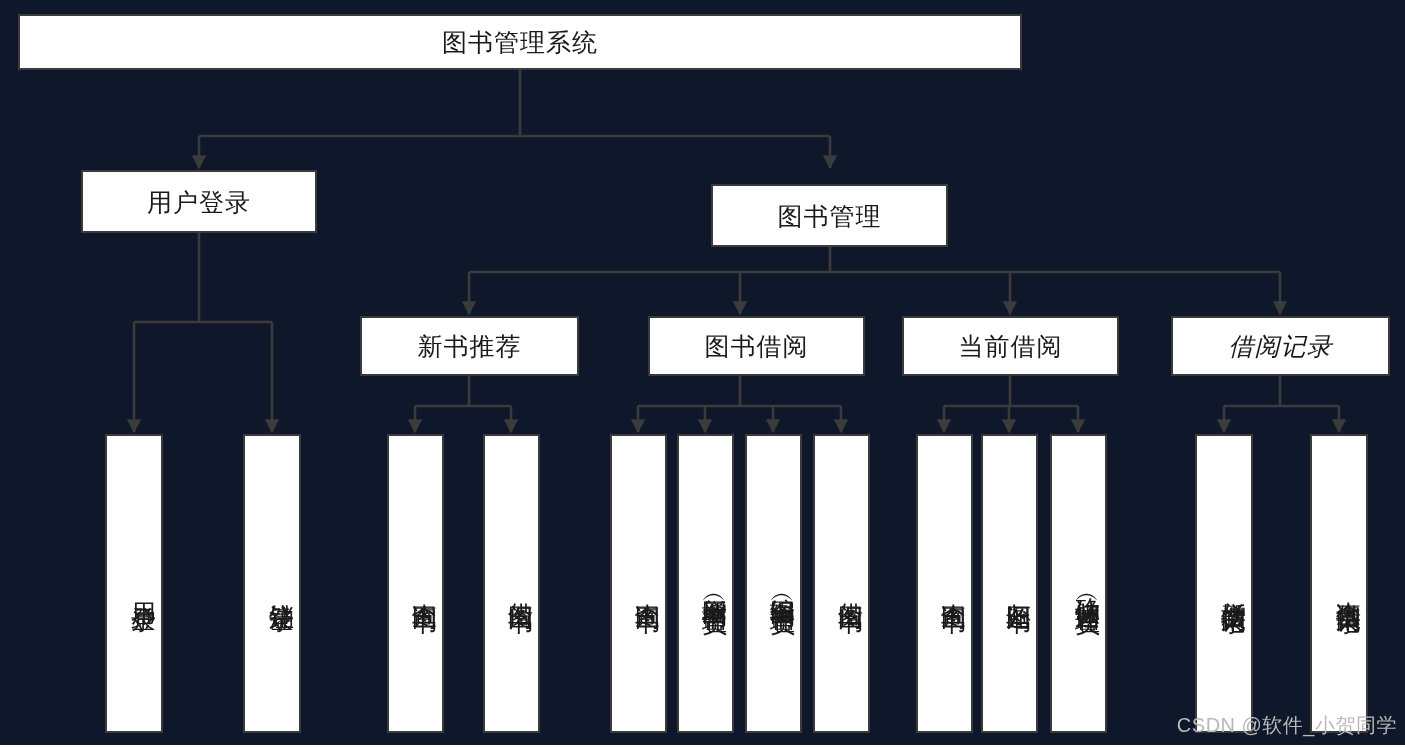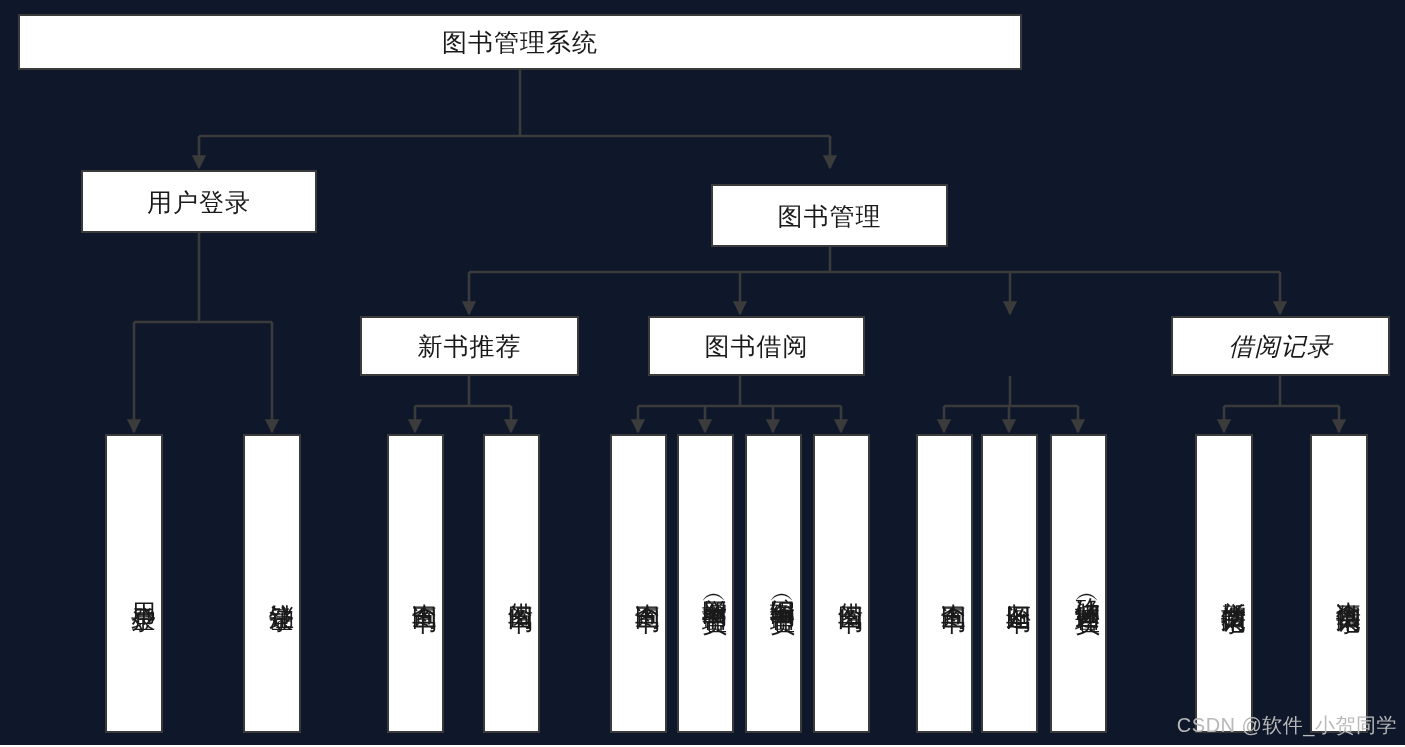--- a/index.html
+++ b/index.html
@@ -135,20 +135,23 @@
   <div class="node horiz" style="left:711px; top:184px; width:237px; height:63px;">
     <span class="hlabel">图书管理</span>
   </div>
 
   <div class="node horiz" style="left:360px; top:316px; width:219px; height:60px;">
     <span class="hlabel">新书推荐</span>
   </div>
   <div class="node horiz" style="left:632px; top:316px; width:217px; height:60px;margin-left:16px;">
     <span class="hlabel">图书借阅</span>
   </div>
+  <div class="node horiz" style="left:902px; top:316px; width:217px; height:60px;">
+    <span class="hlabel">当前借阅</span>
+  </div>
   <div class="node horiz" style="left:1171px; top:316px; width:219px; height:60px;font-style:italic;">
     <span class="hlabel">借阅记录</span>
   </div>
 
   <div class="node vert" style="left:105px; top:434px; width:58px; height:299px;">
     <span class="vlabel">用户登录</span>
   </div>
   <div class="node vert" style="left:243px; top:434px; width:58px; height:299px;">
     <span class="vlabel">注销登录</span>
   </div>

